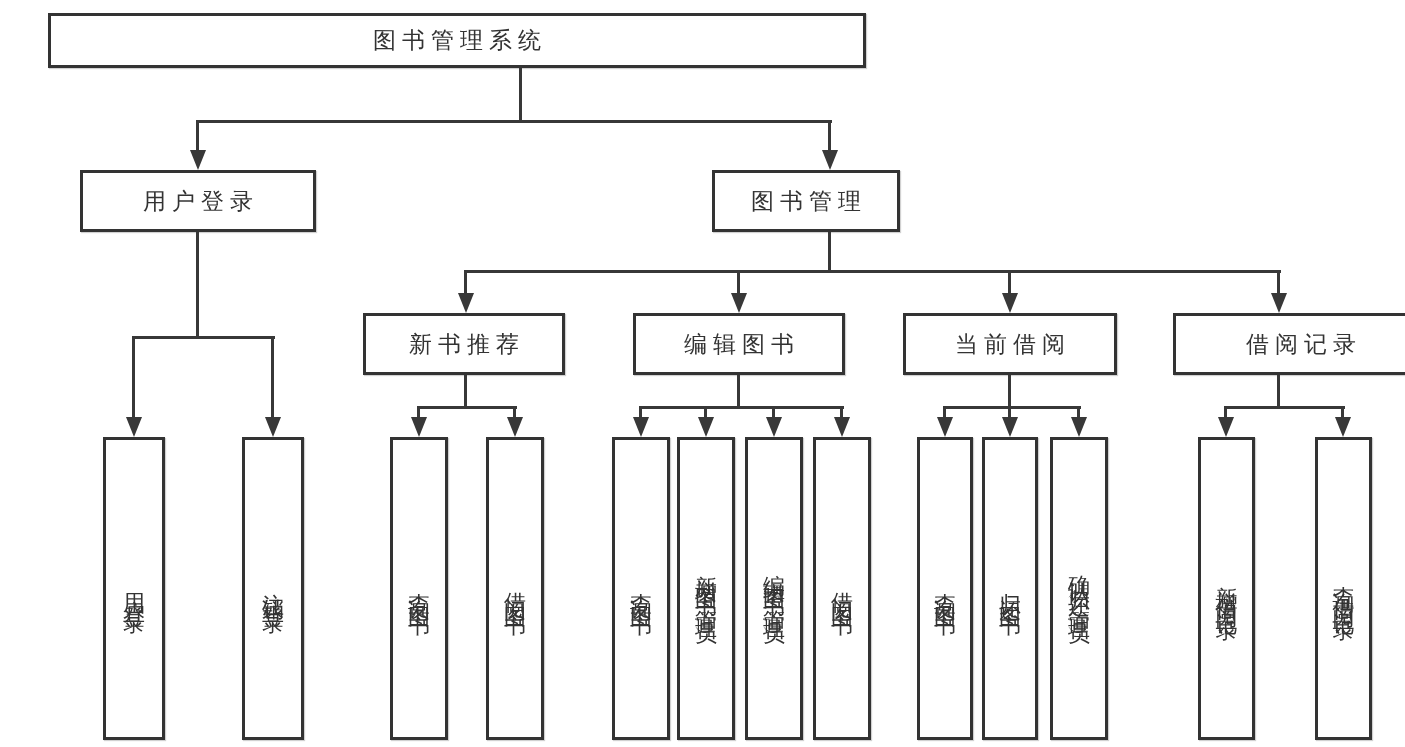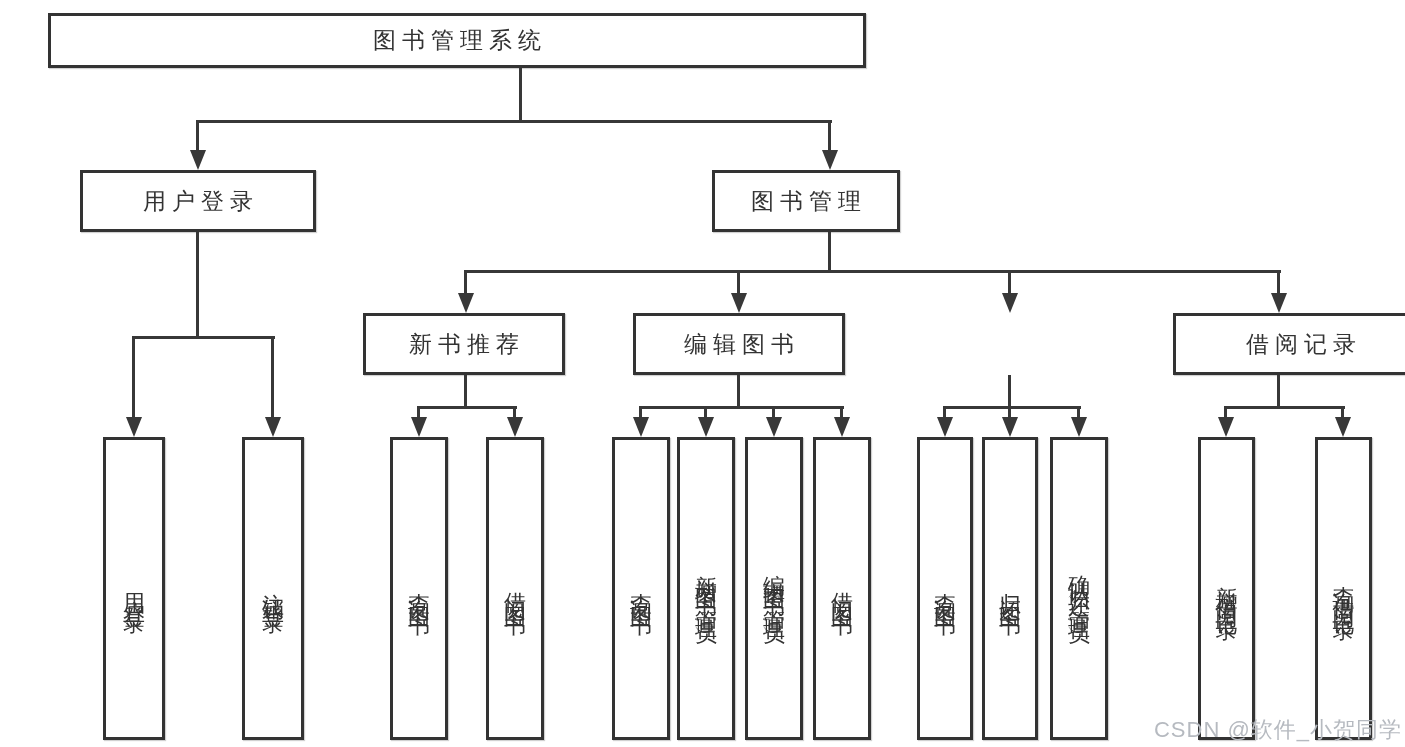--- a/index.html
+++ b/index.html
@@ -61,20 +61,21 @@
   <div class="node" style="left:28px;top:13px;width:818px;height:55px;margin-left:20px;">图书管理系统</div>
 
   <div class="node" style="left:80px;top:170px;width:236px;height:62px;">用户登录</div>
 
   <div class="node" style="left:712px;top:170px;width:188px;height:62px;">图书管理</div>
 
   <div class="node" style="left:363px;top:313px;width:202px;height:62px;">新书推荐</div>
 
   <div class="node" style="left:633px;top:313px;width:212px;height:62px;">编辑图书</div>
 
+  <div class="node" style="left:903px;top:313px;width:214px;height:62px;">当前借阅</div>
 
   <div class="node" style="left:1173px;top:313px;width:256px;height:62px;">借阅记录</div>
 
   <div class="vnode" style="left:103px;top:437px;width:62px;height:303px;">用户登录</div>
   <div class="vnode" style="left:242px;top:437px;width:62px;height:303px;">注销登录</div>
 
   <div class="vnode" style="left:390px;top:437px;width:58px;height:303px;">查询图书</div>
   <div class="vnode" style="left:486px;top:437px;width:58px;height:303px;">借阅图书</div>
 
   <div class="vnode" style="left:612px;top:437px;width:58px;height:303px;">查询图书</div>
@@ -141,15 +142,14 @@
   <div class="vl" style="left:1077px;top:406px;height:13px;"></div>
   <div class="ar" style="left:1071px;top:417px;"></div>
 
   <div class="vl" style="left:1277px;top:375px;height:33px;"></div>
   <div class="hl" style="left:1224px;top:406px;width:121px;"></div>
   <div class="vl" style="left:1224px;top:406px;height:13px;"></div>
   <div class="ar" style="left:1218px;top:417px;"></div>
   <div class="vl" style="left:1341px;top:406px;height:13px;"></div>
   <div class="ar" style="left:1335px;top:417px;"></div>
 
-  <div class="watermark">CSDN @软件_小贺同学</div>
 
 </div>
 
 </body></html>

